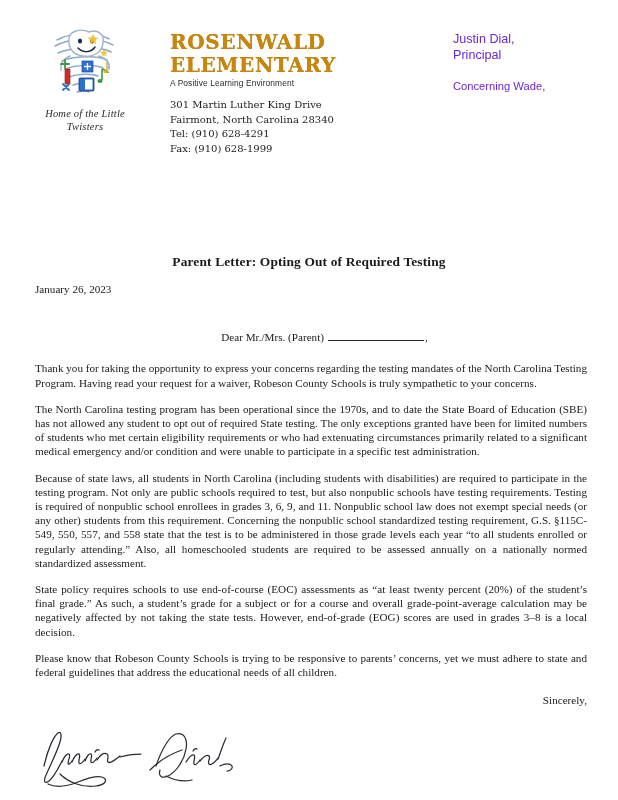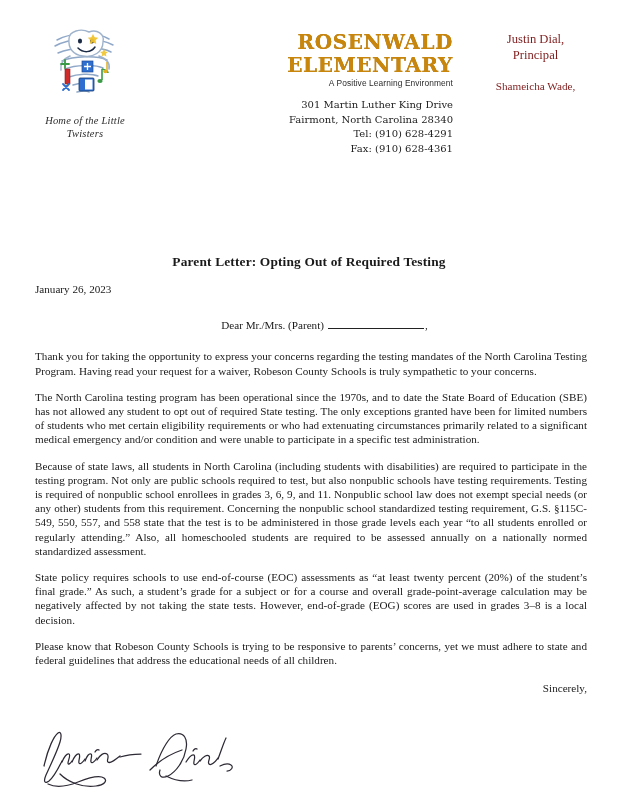--- a/index.html
+++ b/index.html
@@ -33,27 +33,27 @@
     text-align: center;
     padding-top: 4px;
   }
   .logo-art { width: 100px; height: 78px; margin: 0 auto; display: block; }
   .logo-tagline {
     font-family: "Liberation Serif", serif;
     font-style: italic;
     font-size: 10.5px;
     line-height: 13px;
     color: #2b2b2b;
-    margin-top: 10px;
+    margin-top: 3px;
     letter-spacing: .2px;
   }
 
   .lh-center {
     flex: 1 1 auto;
-    text-align: right;
+    text-align: left;
     padding-top: 8px;
   }
   .school-name {
     font-family: "DejaVu Serif", serif;
     font-weight: 700;
     font-size: 20px;
     line-height: 22px;
     letter-spacing: .6px;
     color: #c8860d;
     text-shadow: 0 0 .5px #a8700a;
@@ -72,24 +72,23 @@
     font-family: "DejaVu Serif", serif;
     font-size: 10px;
     line-height: 14.6px;
     color: #1c1c1c;
     margin-top: 9px;
   }
 
   .lh-right {
     width: 165px;
     flex: 0 0 165px;
-    text-align: center;
     padding-top: 10px;
-    font-family: Liberation Serif, serif;
-    color: #7f1d1d;
+    font-family: Liberation Sans, sans-serif;
+    color: #6d28d9;
   }
   .principal-block {
     font-size: 12.6px;
     line-height: 15.5px;
   }
   .asst-block {
     font-size: 11.2px;
     line-height: 14px;
     margin-top: 16px;
   }
@@ -110,21 +109,21 @@
   .letter {
     position: absolute;
     top: 282px;
     left: 35px;
     width: 552px;
     font-size: 11.15px;
     line-height: 14.2px;
     text-align: justify;
   }
   .letter .date {
-    margin: 0 0 22px 0;
+    margin: 0 0 34px 0;
     text-align: left;
   }
   .letter .salutation {
     margin: 0 0 17px 0;
     padding-left: 27px;
     text-align: center;
   }
   .blank-line {
     display: inline-block;
     width: 96px;
@@ -203,31 +202,31 @@
     </div>
   </div>
 
   <div class="lh-center">
     <div class="school-name">ROSENWALD ELEMENTARY</div>
     <div class="school-motto">A Positive Learning Environment</div>
     <div class="addr">
       <div>301 Martin Luther King Drive</div>
       <div>Fairmont, North Carolina 28340</div>
       <div>Tel: (910) 628-4291</div>
-      <div>Fax: (910) 628-4361</div>
+      <div>Fax: (910) 628-1999</div>
     </div>
   </div>
 
   <div class="lh-right">
     <div class="principal-block">
       <div>Justin Dial,</div>
       <div>Principal</div>
     </div>
     <div class="asst-block">
-      <div>Shameicha Wade,</div>
+      <div>Concerning Wade,</div>
     </div>
   </div>
 </div>
 
 <div class="doc-title">Parent Letter: Opting Out of Required Testing</div>
 
 <div class="letter">
   <p class="date">January 26, 2023</p>
 
   <p class="salutation">

